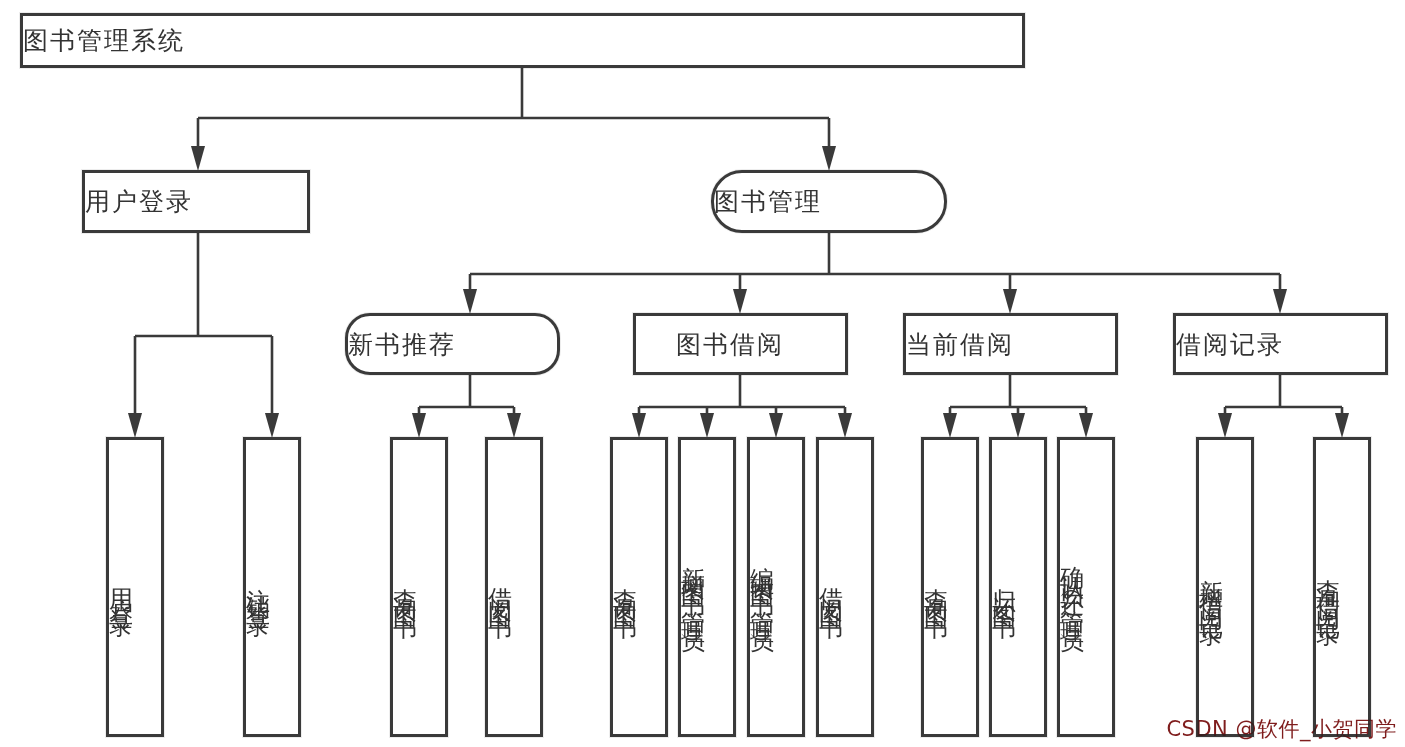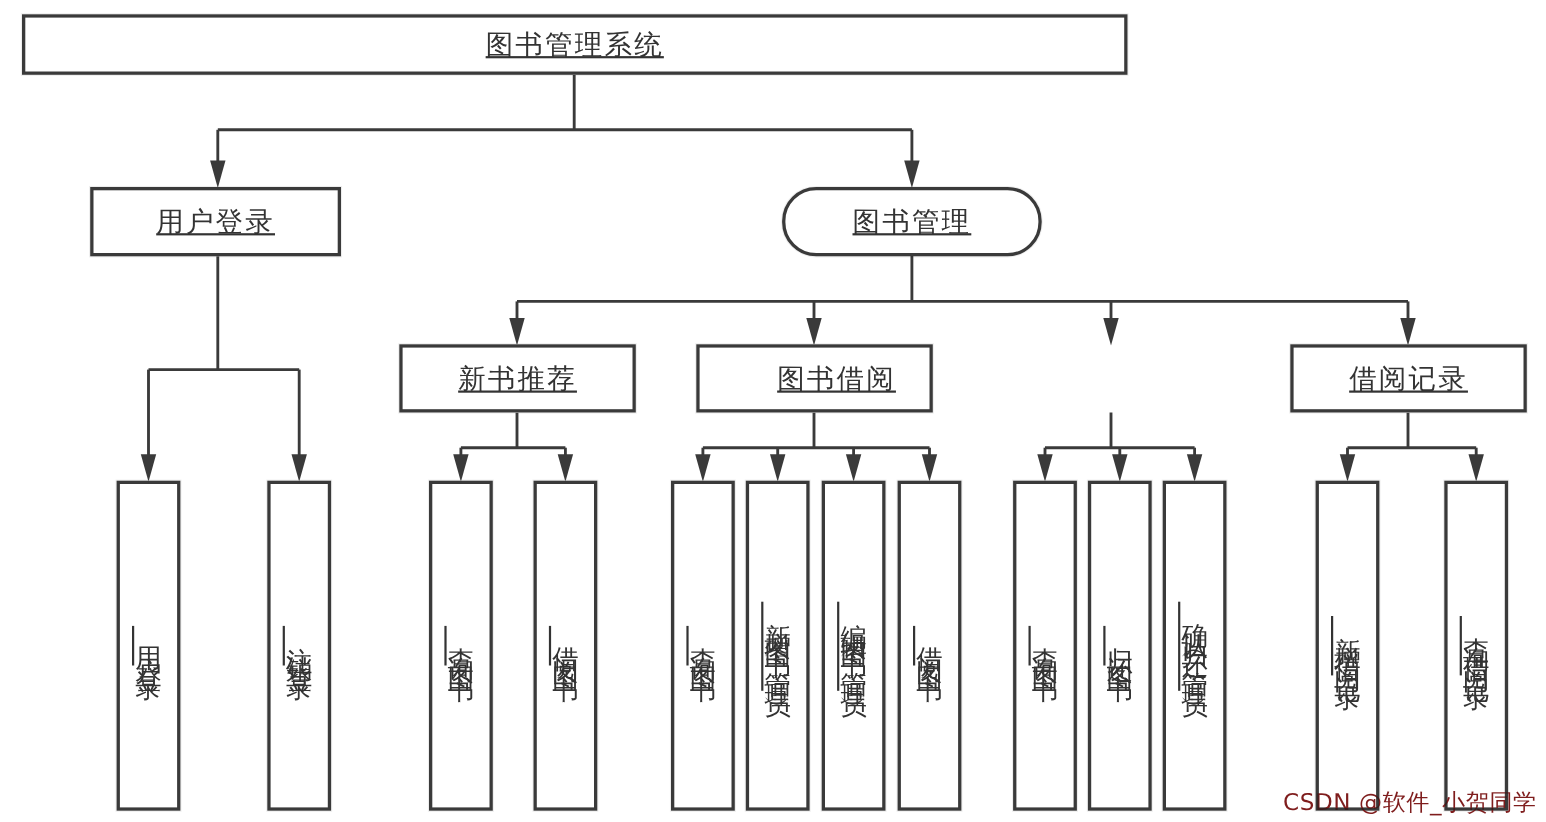--- a/index.html
+++ b/index.html
@@ -6,37 +6,36 @@
   body {
     width:1405px; height:747px; position:relative; overflow:hidden;
     font-family:"DejaVu Sans","Liberation Sans",sans-serif;
     color:#333333;
   }
   .stage { position:absolute; left:0; top:0; width:1405px; height:747px; }
   svg.wires { position:absolute; left:0; top:0; z-index:1; }
   .node {
     position:absolute; box-sizing:border-box; background:#ffffff;
     border:3px solid #3a3a3a; z-index:2;
-    display:flex; align-items:center; justify-content:center;
+    display:flex; align-items:center; justify-content:flex-start;
     box-shadow:0 0 0 1px rgba(0,0,0,0.07);
-    text-decoration:underline;
   }
   .h-node { font-size:25px; letter-spacing:2px; white-space:nowrap; }
   .v-node { font-size:24px; }
   .v-node .vtxt {
     writing-mode:vertical-rl; text-orientation:upright;
     letter-spacing:9px; line-height:1;
   }
   
   .n-root  { left:20px;  top:13px;  width:1005px; height:55px; }
   .n-login { left:82px;  top:170px; width:228px;  height:63px; }
   .n-mgmt  { left:711px; top:170px; width:236px;  height:63px;border-radius:31px; }
   
   .n-l3 { top:313px; width:215px; height:62px; }
-  .n-newbook { left:363px; }
+  .n-newbook { left:345px;border-radius:25px; }
   .n-borrow  { left:633px;padding-left:40px; }
   .n-current { left:903px; }
   .n-records { left:1173px; }
   
   .n-leaf { top:437px; width:58px; height:300px; }
   .x1  { left:106px; }  .x2  { left:243px; }
   .x3  { left:390px; }  .x4  { left:485px; }
   .x5  { left:610px; }  .x6  { left:678px; }
   .x7  { left:747px; }  .x8  { left:816px; }
   .x9  { left:921px; }  .x10 { left:989px; }
@@ -132,20 +131,23 @@
   <div class="node h-node n-mgmt">
     <span>图书管理</span>
   </div>
 
   <div class="node h-node n-l3 n-newbook">
     <span>新书推荐</span>
   </div>
   <div class="node h-node n-l3 n-borrow">
     <span>图书借阅</span>
   </div>
+  <div class="node h-node n-l3 n-current">
+    <span>当前借阅</span>
+  </div>
   <div class="node h-node n-l3 n-records">
     <span>借阅记录</span>
   </div>
 
   <div class="node v-node n-leaf x1">
     <span class="vtxt">用户登录</span>
   </div>
   <div class="node v-node n-leaf x2">
     <span class="vtxt">注销登录</span>
   </div>

